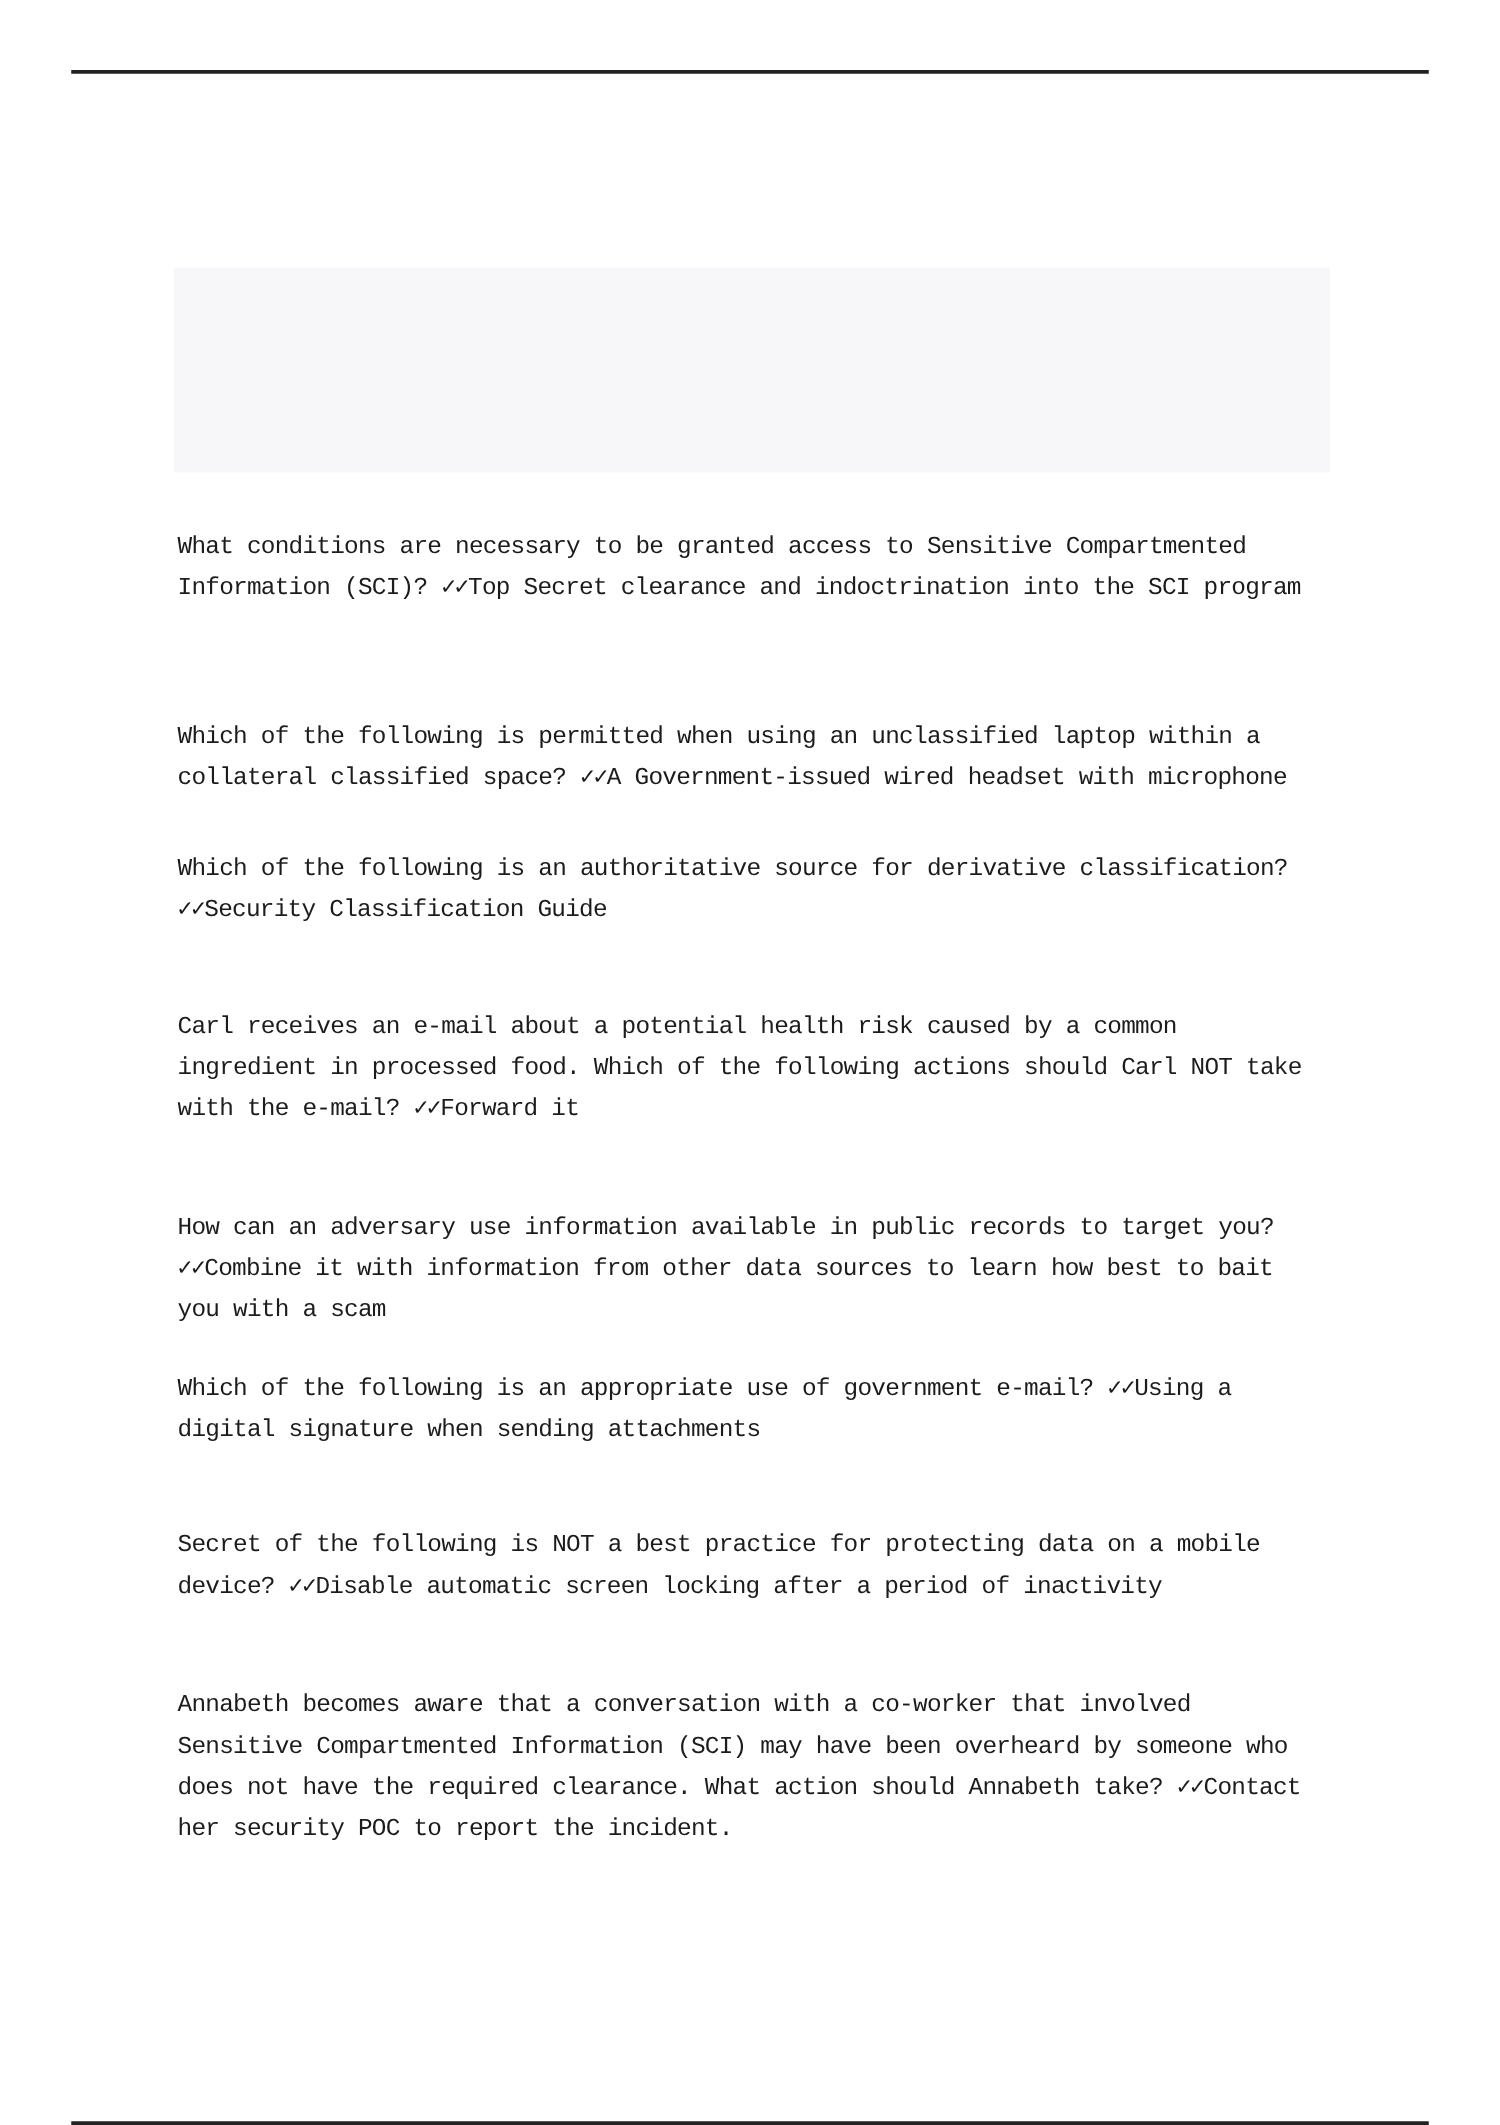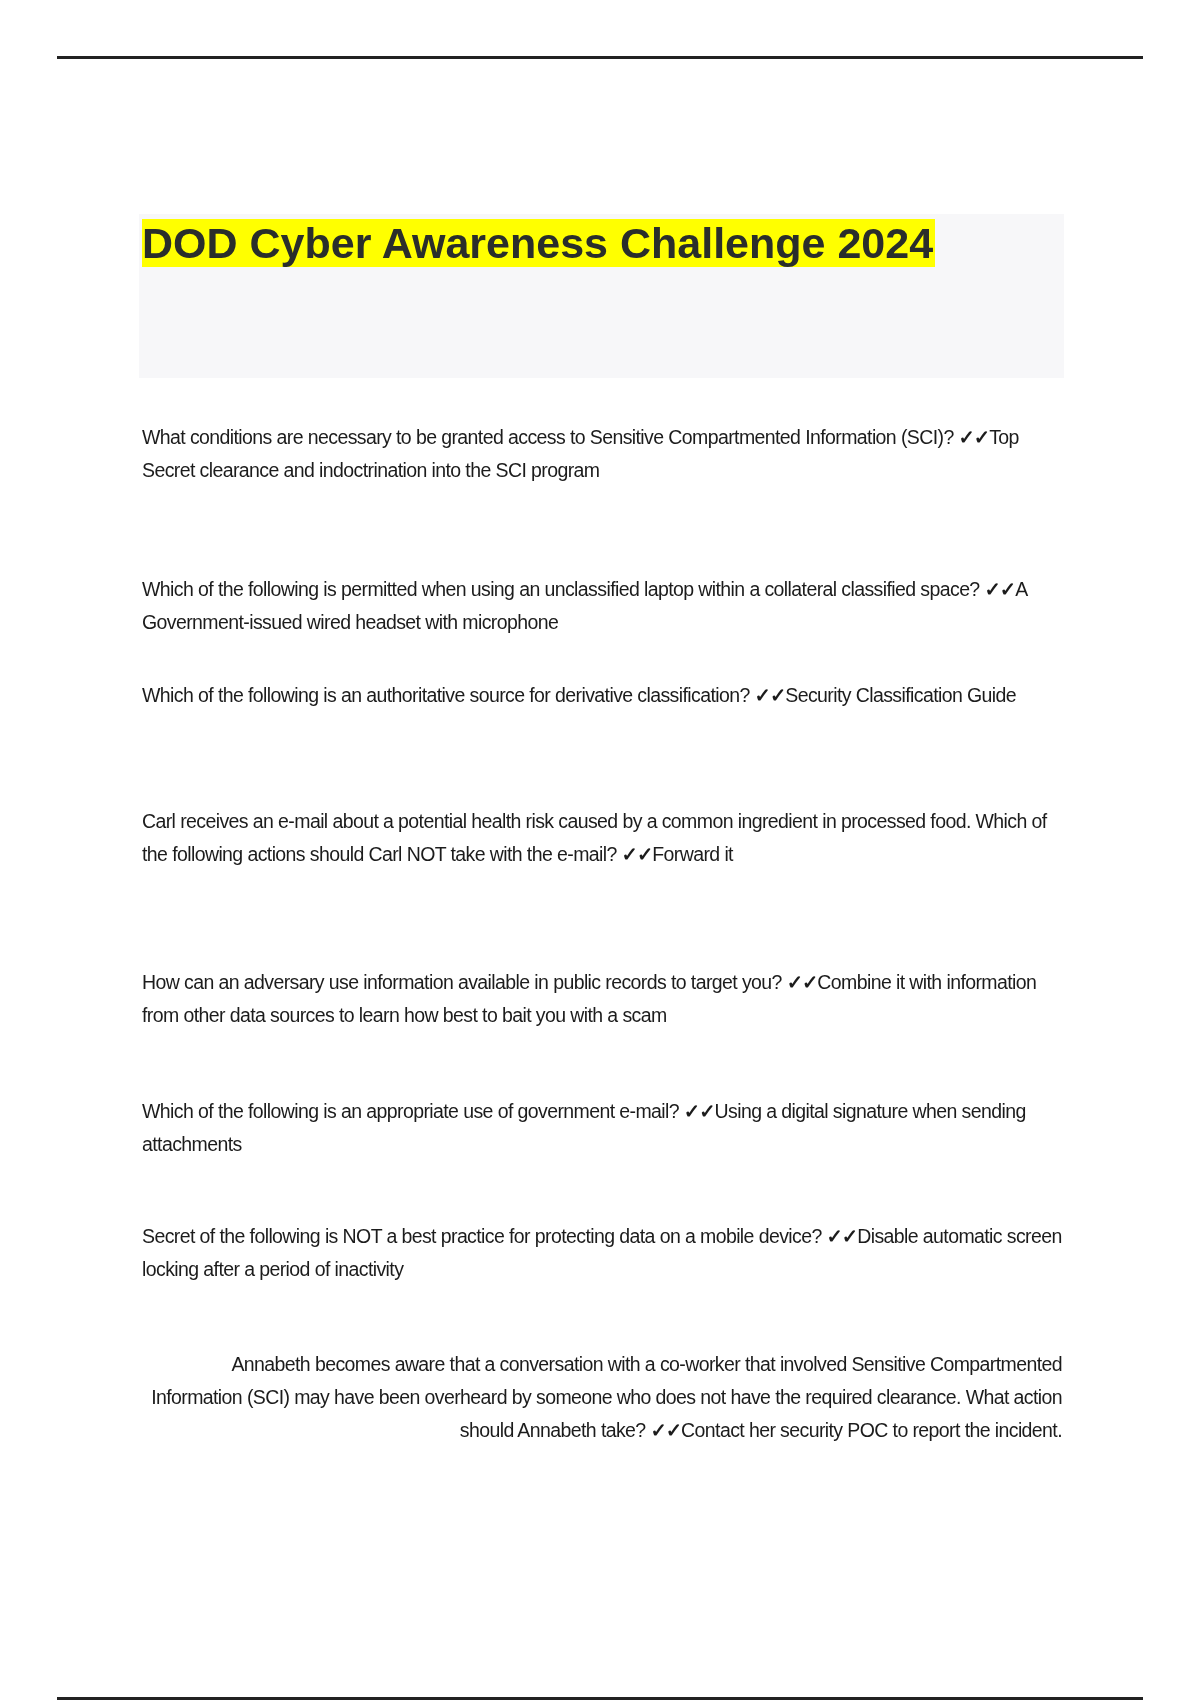--- a/index.html
+++ b/index.html
@@ -49,39 +49,39 @@
     padding: 0 2px 0 0;
     box-decoration-break: clone;
     -webkit-box-decoration-break: clone;
   }
 
   .qa {
     position: absolute;
     left: 142px;
     width: 920px;
     margin: 0;
-    font-family: Liberation Sans, sans-serif;
+    font-family: Liberation Mono, monospace;
     font-size: 19.5px;
     line-height: 33px;
     color: #1c1c1c;
     letter-spacing: -0.6px;
   }
   .qa .check {
     font-weight: bold;
     letter-spacing: -1px;
   }
 </style>
 </head>
 <body>
 
 <div class="rule top"></div>
 
 <div class="title-block"></div>
 <h1 class="title">
-  <span class="hl">DOD Cyber Awareness Challenge 2024</span><br>
+  <br>
 </h1>
 
 <p class="qa" style="top:421px;">
   <span>What conditions are necessary to be granted access to Sensitive Compartmented Information (SCI)? </span><span class="check">✓✓</span><span>Top Secret clearance and indoctrination into the SCI program</span>
 </p>
 
 <p class="qa" style="top:549px;margin-top:24px;">
   <span>Which of the following is permitted when using an unclassified laptop within a collateral classified space? </span><span class="check">✓✓</span><span>A Government-issued wired headset with microphone</span>
 </p>
 
@@ -98,17 +98,17 @@
 </p>
 
 <p class="qa" style="top:1095px;">
   <span>Which of the following is an appropriate use of government e-mail? </span><span class="check">✓✓</span><span>Using a digital signature when sending attachments</span>
 </p>
 
 <p class="qa" style="top:1220px;">
   <span>Secret of the following is NOT a best practice for protecting data on a mobile device? </span><span class="check">✓✓</span><span>Disable automatic screen locking after a period of inactivity</span>
 </p>
 
-<p class="qa" style="top:1348px;text-align:right;">
+<p class="qa" style="top:1348px;">
   <span>Annabeth becomes aware that a conversation with a co-worker that involved Sensitive Compartmented Information (SCI) may have been overheard by someone who does not have the required clearance. What action should Annabeth take? </span><span class="check">✓✓</span><span>Contact her security POC to report the incident.</span>
 </p>
 
 <div class="rule bottom"></div>
 
 </body></html>

